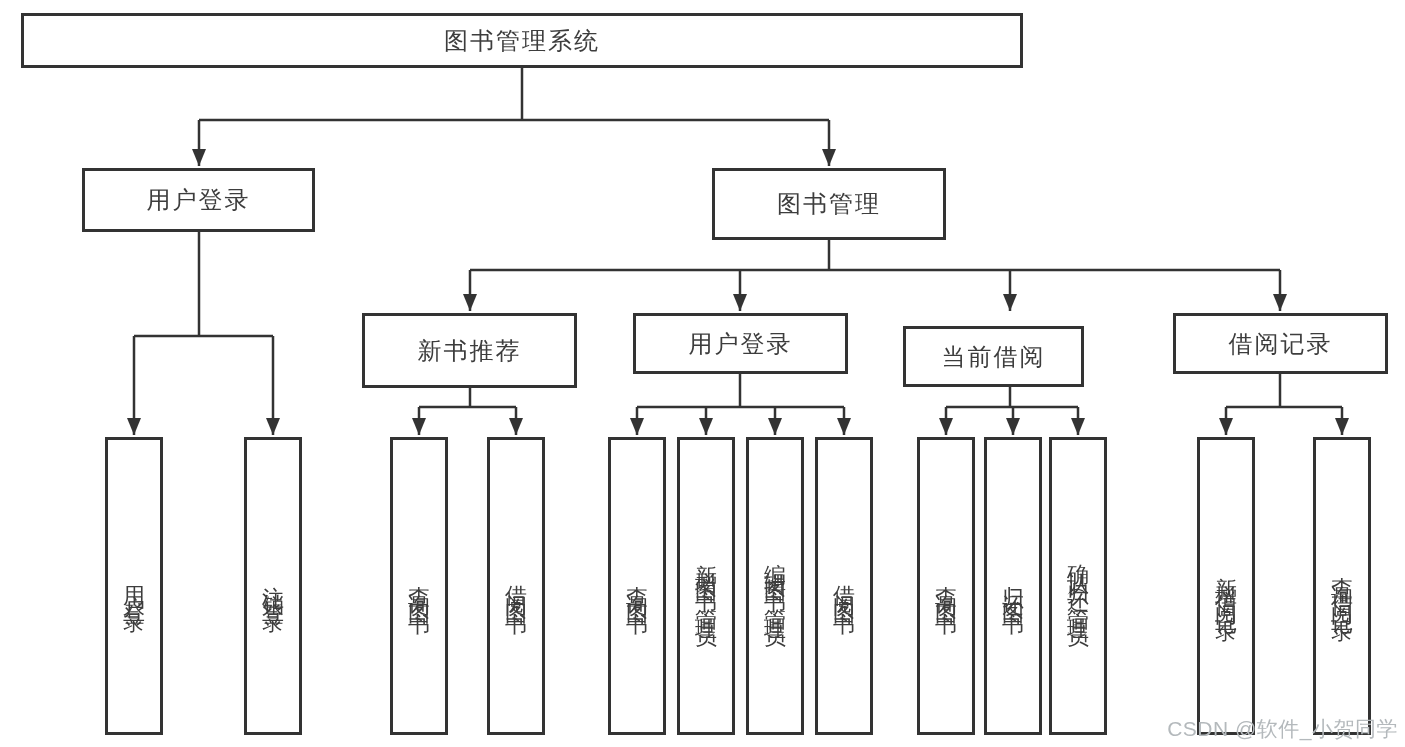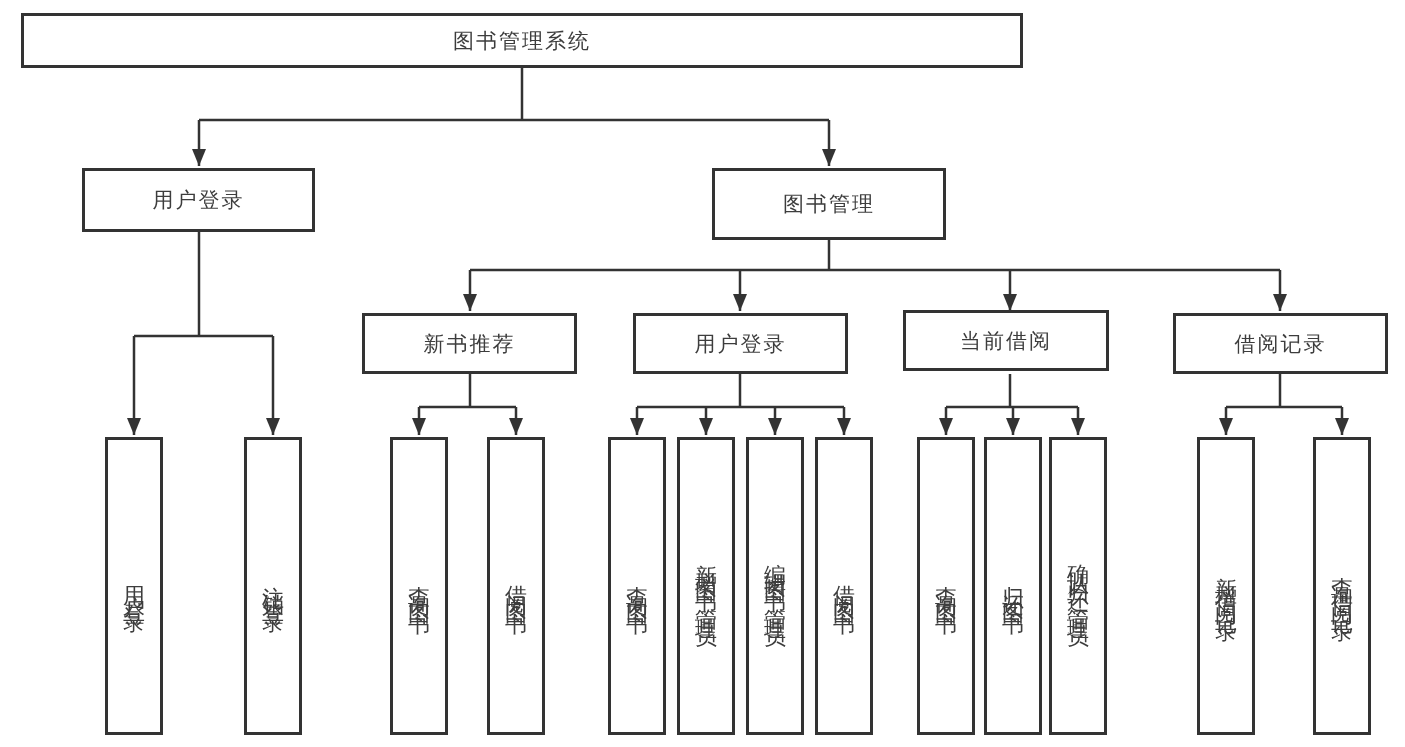--- a/index.html
+++ b/index.html
@@ -6,21 +6,21 @@
   .stage {
     position:relative; width:1405px; height:747px; background:#ffffff;
     font-family:"Liberation Sans", sans-serif; overflow:hidden;
   }
   .connectors { position:absolute; left:0; top:0; z-index:0; }
   .node {
     position:absolute; background:#ffffff; border:3px solid #333333;
     box-sizing:border-box; display:flex; align-items:center; justify-content:center;
     z-index:1; color:#3d3d3d;
   }
-  .node .label { font-size:21px; letter-spacing:2px; white-space:nowrap; }
+  .node .label { font-size:24px; letter-spacing:2px; white-space:nowrap; }
   .node.vnode .label {
     writing-mode:vertical-rl; font-size:22px; letter-spacing:9px;
     line-height:1.1; white-space:normal;
   }
   .watermark {
     position:absolute; right:7px; bottom:4px; z-index:2;
     color:#b4b9bc; font-size:21px; letter-spacing:0.5px; white-space:nowrap;
   }
 </style>
 </head>
@@ -94,27 +94,27 @@
     <span class="label">图书管理系统</span>
   </div>
 
   <div class="node" style="left:82px;top:168px;width:233px;height:64px">
     <span class="label">用户登录</span>
   </div>
   <div class="node" style="left:712px;top:168px;width:234px;height:72px">
     <span class="label">图书管理</span>
   </div>
 
-  <div class="node" style="left:362px;top:313px;width:215px;height:61px">
+  <div class="node" style="left:362px;top:313px;width:215px;height:75px">
     <span class="label">新书推荐</span>
   </div>
   <div class="node" style="left:633px;top:313px;width:215px;height:61px">
     <span class="label">用户登录</span>
   </div>
-  <div class="node" style="left:903px;top:310px;width:206px;height:61px">
+  <div class="node" style="left:903px;top:326px;width:181px;height:61px">
     <span class="label">当前借阅</span>
   </div>
   <div class="node" style="left:1173px;top:313px;width:215px;height:61px">
     <span class="label">借阅记录</span>
   </div>
 
   <div class="node vnode" style="left:105px;top:437px;width:58px;height:298px">
     <span class="label">用户登录</span>
   </div>
   <div class="node vnode" style="left:244px;top:437px;width:58px;height:298px">
@@ -151,14 +151,15 @@
     <span class="label">确认归还（管理员）</span>
   </div>
 
   <div class="node vnode" style="left:1197px;top:437px;width:58px;height:298px">
     <span class="label">新增借阅记录</span>
   </div>
   <div class="node vnode" style="left:1313px;top:437px;width:58px;height:298px">
     <span class="label">查询借阅记录</span>
   </div>
 
+  <div class="watermark">CSDN @软件_小贺同学</div>
 
 </div>
 
 </body></html>

